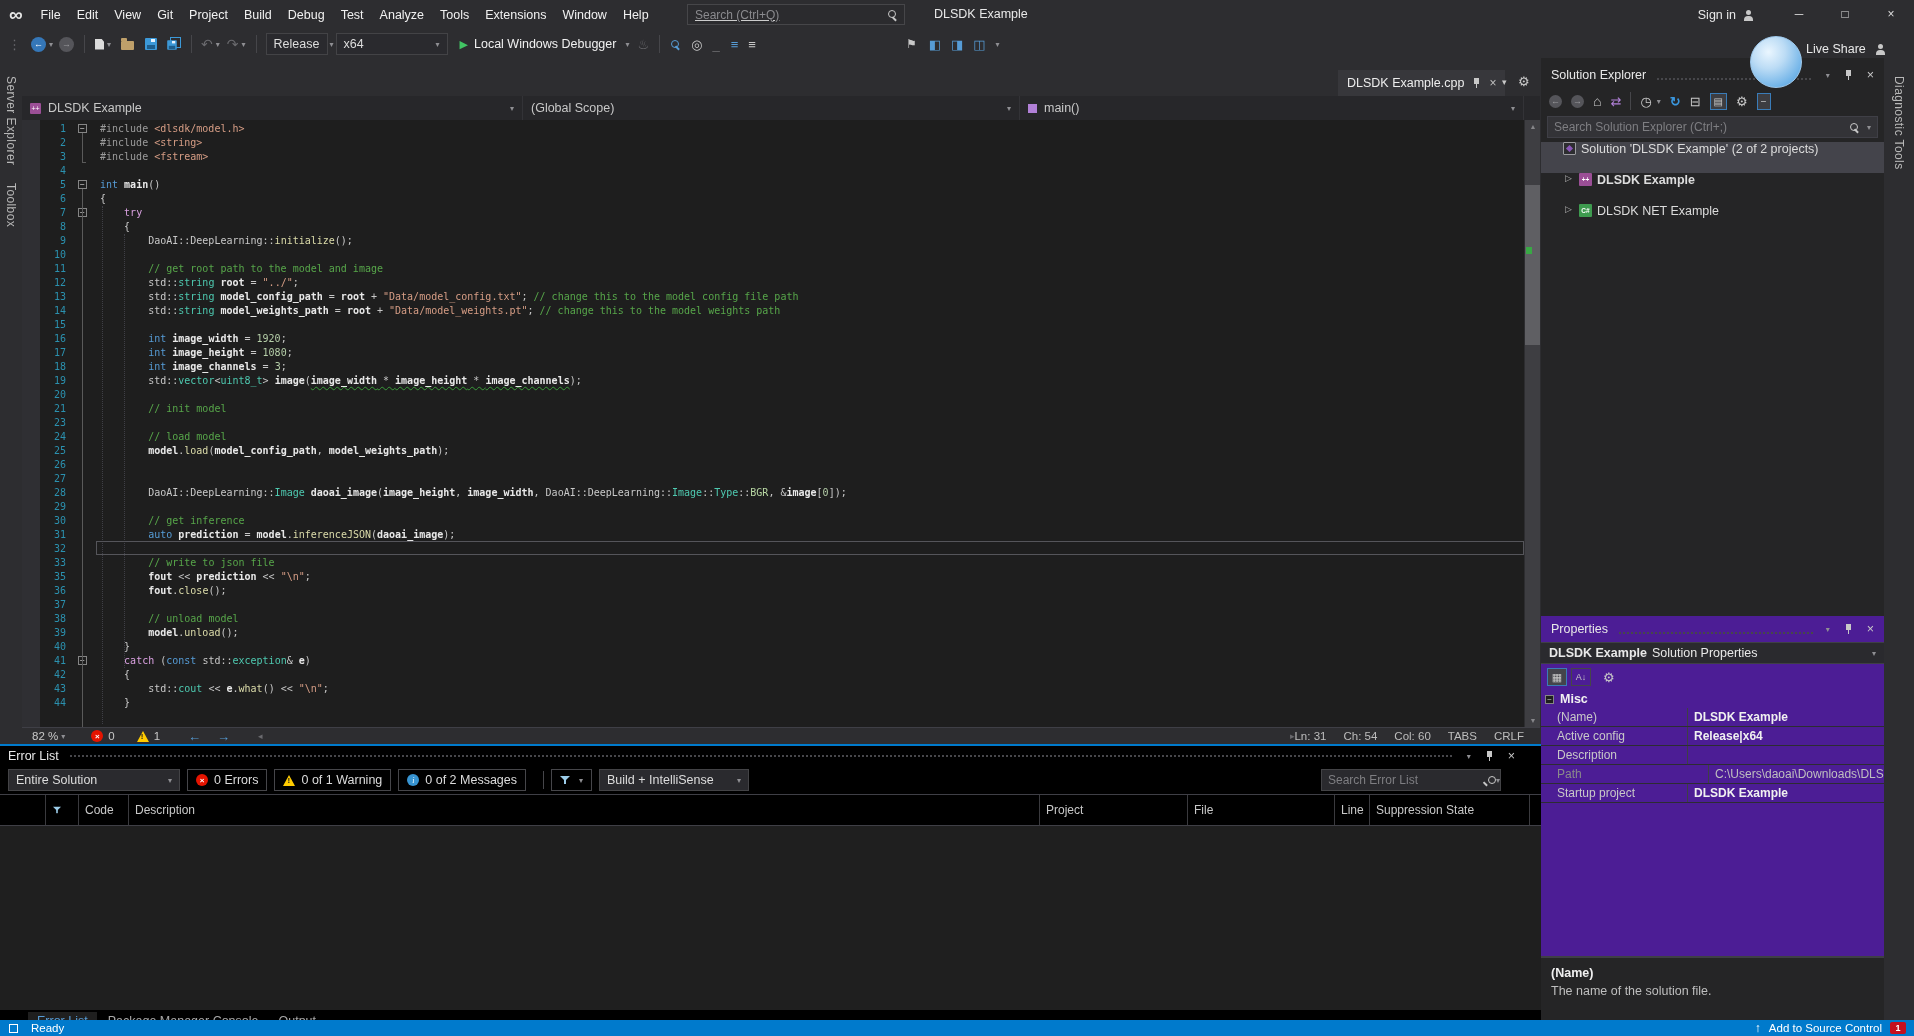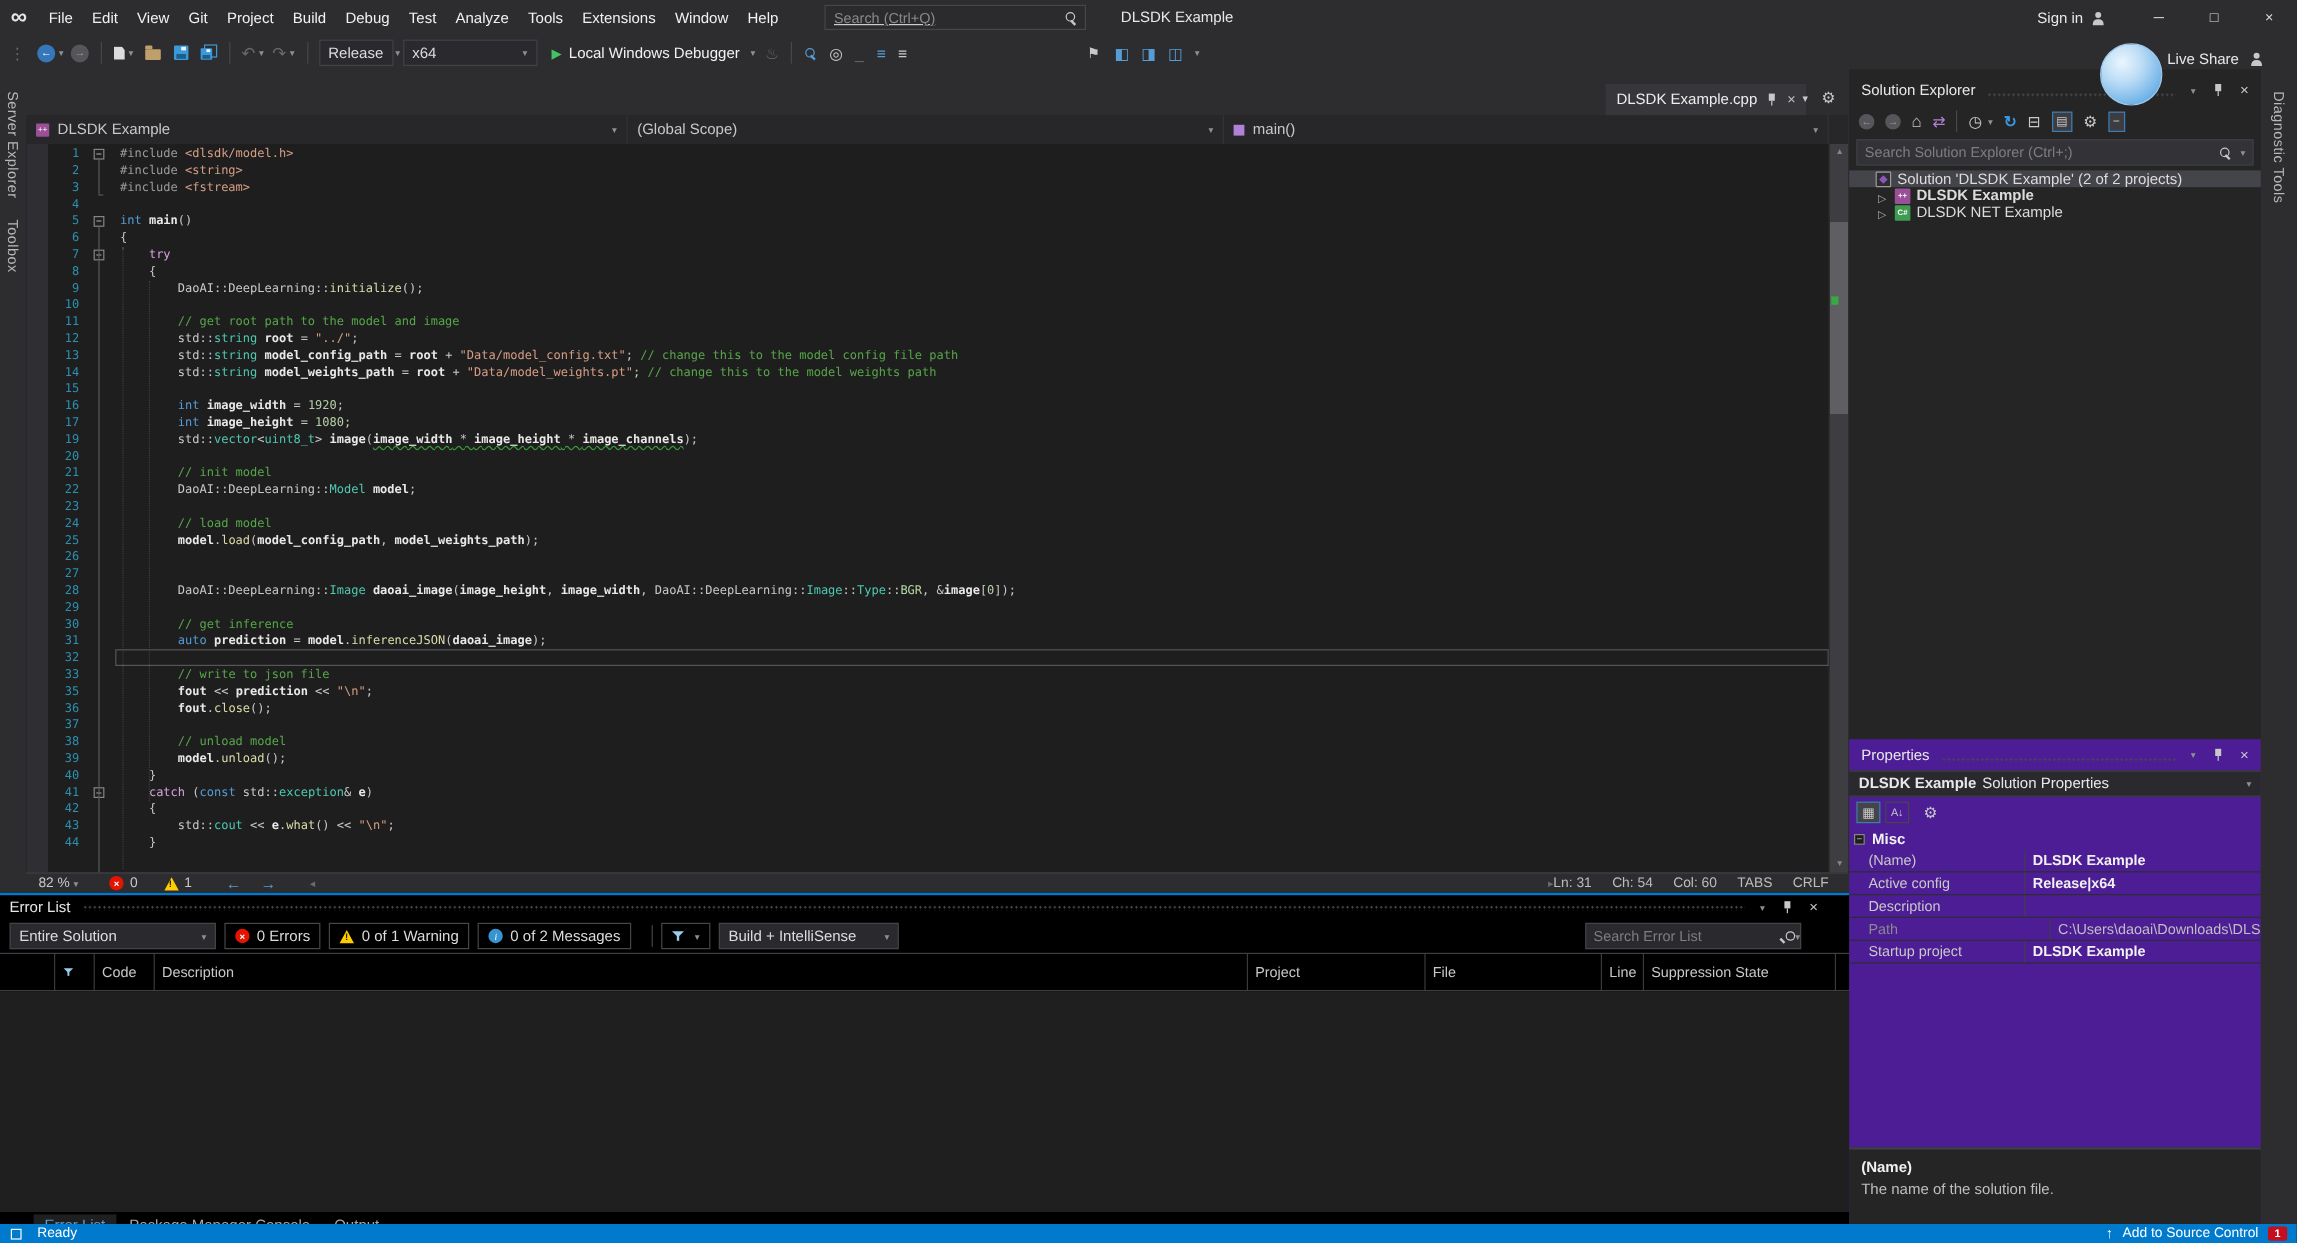--- a/index.html
+++ b/index.html
@@ -136,21 +136,21 @@
   .wtab.sel { color:#569cd6; background:#1f1f1f; }
 
   
   #solution-explorer { position:absolute; left:1541px; top:58px; width:343px; height:558px; background:#252526; }
   .panel-title { height:30px; display:flex; align-items:flex-end; padding:0 8px 6px 10px; color:#e8e8e8; }
   #se-toolbar { height:26px; display:flex; align-items:center; gap:9px; padding:0 8px; color:#c8c8c8; }
   .boxed { border:1px solid #3a7cb8; background:#3d3d41; padding:1px 3px; display:flex; align-items:center; justify-content:center; }
   #se-search { height:22px; margin:2px 6px 4px; background:#333337; border:1px solid #3f3f46; display:flex; align-items:center; padding:0 6px; gap:5px; }
   #se-search input { flex:1; background:transparent; border:0; outline:0; color:#bbb; font:12px "Liberation Sans",sans-serif; }
   #se-search input::placeholder { color:#7e7e82; }
-  .trow { height:14px; display:flex; align-items:flex-end; gap:5px; color:#dcdcdc; }
+  .trow { height:31px; display:flex; align-items:flex-start; gap:5px; color:#dcdcdc; }
   .trow.sel { background:#44444b; }
   .texp { width:11px; color:#b0b0b0; font-size:9px; text-align:center; }
   .ticon { width:13px; height:13px; flex:0 0 13px; font-size:6.5px; font-weight:bold; color:#fff; display:flex; align-items:center; justify-content:center; border-radius:1px; }
   .ticon-solution { border:1px solid #9b9b9f; background:#2d2d30; position:relative; }
   .ticon-solution::after { content:""; position:absolute; inset:3px; background:#8a57b8; transform:rotate(45deg); }
   .ticon-cpp-project { background:#9b4f96; }
   .ticon-net-project { background:#3e9b4f; }
   .tbold { font-weight:bold; }
 
   
@@ -393,38 +393,38 @@
         <span class="ln">16</span>
         <span class="fm"></span>
         <span class="ct"><span class="tk-pl">        </span><span class="tk-kw">int</span><span class="tk-pl"> </span><span class="tk-var">image_width</span><span class="tk-pl"> = </span><span class="tk-num">1920</span><span class="tk-pl">;</span></span>
       </div>
       <div class="cl">
         <span class="ln">17</span>
         <span class="fm"></span>
         <span class="ct"><span class="tk-pl">        </span><span class="tk-kw">int</span><span class="tk-pl"> </span><span class="tk-var">image_height</span><span class="tk-pl"> = </span><span class="tk-num">1080</span><span class="tk-pl">;</span></span>
       </div>
       <div class="cl">
+        <span class="ln">18</span>
+        <span class="fm"></span>
+        <span class="ct"><span class="tk-pl">        </span><span class="tk-kw">int</span><span class="tk-pl"> </span><span class="tk-var">image_channels</span><span class="tk-pl"> = </span><span class="tk-num">3</span><span class="tk-pl">;</span></span>
+      </div>
+      <div class="cl">
         <span class="ln">19</span>
         <span class="fm"></span>
         <span class="ct"><span class="tk-pl">        std::</span><span class="tk-typ">vector</span><span class="tk-pl">&lt;</span><span class="tk-typ">uint8_t</span><span class="tk-pl">&gt; </span><span class="tk-var">image</span><span class="tk-pl">(</span><span class="tk-var tk-sq">image_width</span><span class="tk-pl tk-sq"> * </span><span class="tk-var tk-sq">image_height</span><span class="tk-pl tk-sq"> * </span><span class="tk-var tk-sq">image_channels</span><span class="tk-pl">);</span></span>
       </div>
       <div class="cl">
         <span class="ln">20</span>
         <span class="fm"></span>
         <span class="ct"></span>
       </div>
       <div class="cl">
         <span class="ln">21</span>
         <span class="fm"></span>
         <span class="ct"><span class="tk-pl">        </span><span class="tk-com">// init model</span></span>
-      </div>
-      <div class="cl">
-        <span class="ln">22</span>
-        <span class="fm"></span>
-        <span class="ct"><span class="tk-pl">        DaoAI::DeepLearning::</span><span class="tk-typ">Model</span><span class="tk-pl"> </span><span class="tk-var">model</span><span class="tk-pl">;</span></span>
       </div>
       <div class="cl">
         <span class="ln">23</span>
         <span class="fm"></span>
         <span class="ct"></span>
       </div>
       <div class="cl">
         <span class="ln">24</span>
         <span class="fm"></span>
         <span class="ct"><span class="tk-pl">        </span><span class="tk-com">// load model</span></span>

